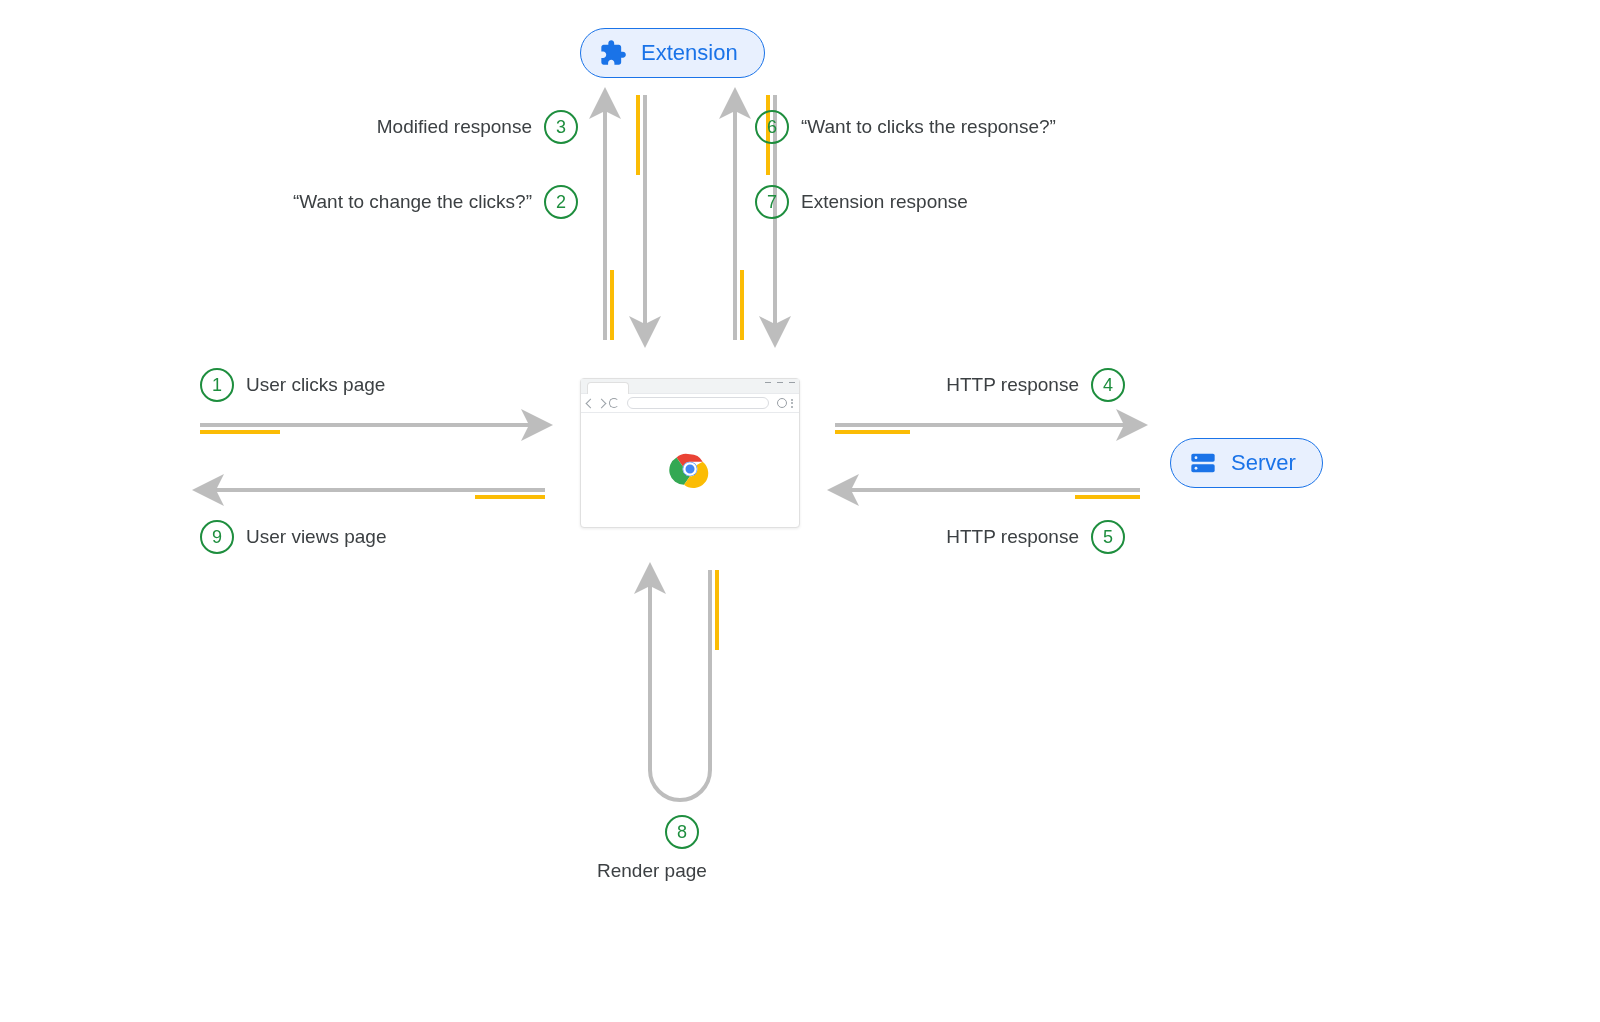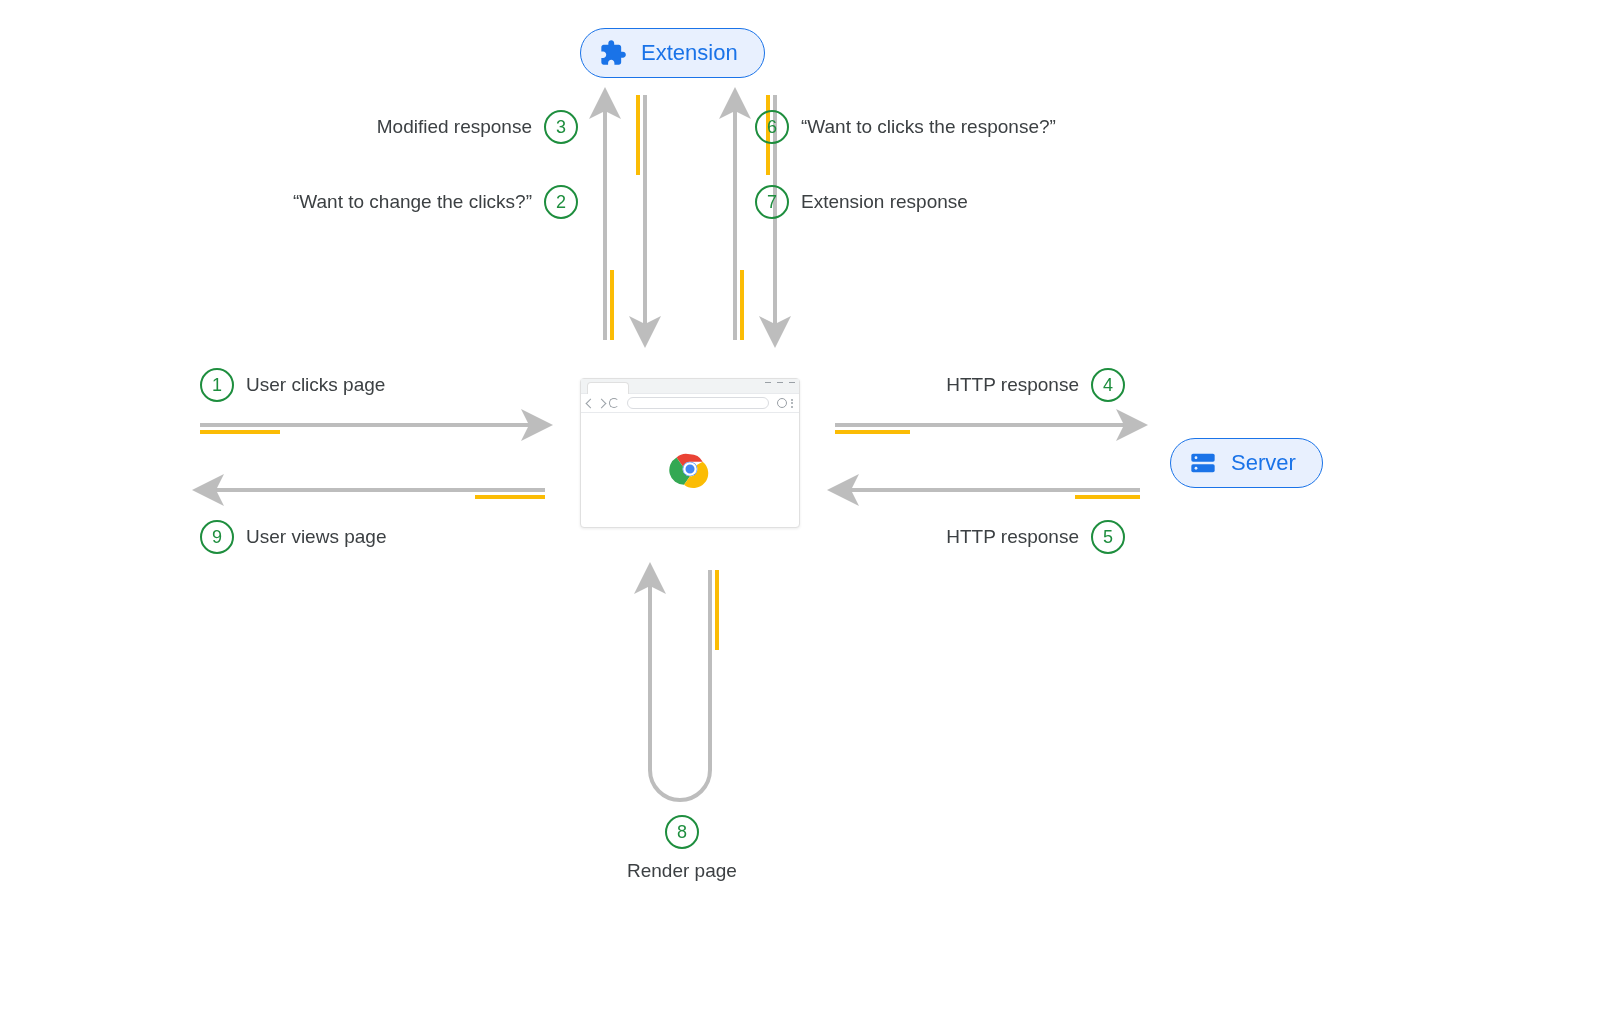--- a/index.html
+++ b/index.html
@@ -300,17 +300,17 @@
   </div>
 
   <div class="step num-right" style="right:475px; top:520px;">
     <span class="num">5</span>
     <span class="txt">HTTP response</span>
   </div>
 
   <div class="step" style="left:665px; top:815px;">
     <span class="num">8</span>
   </div>
-  <div class="step" style="left:627px; top:860px;text-align:center;">
+  <div class="step" style="left:597px; top:860px;text-align:center;">
     <span class="txt">Render page</span>
   </div>
 
 </div>
 
 </body></html>

